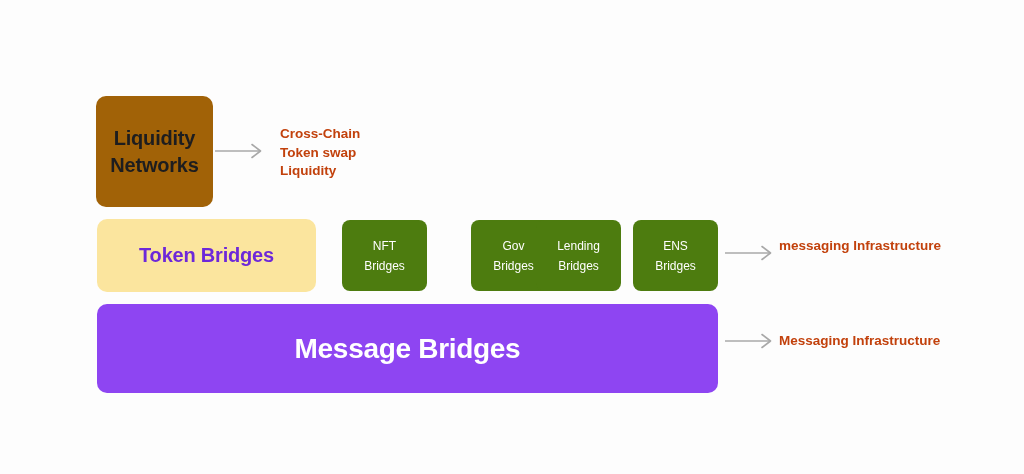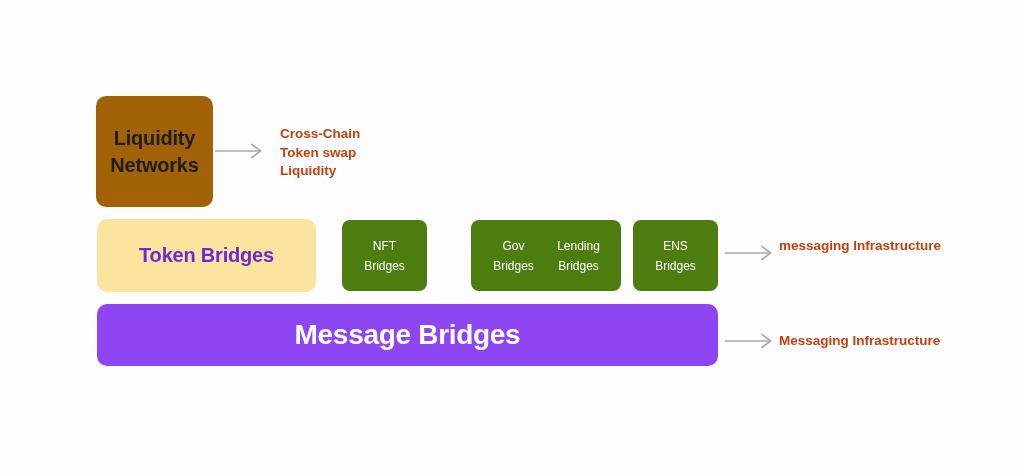--- a/index.html
+++ b/index.html
@@ -56,21 +56,21 @@
     font-size: 12px;
     font-weight: 400;
     line-height: 20px;
   }
   .box-purple-small.pos-0 { left: 342px; }
   .box-purple-small.pos-1 { left: 439px; margin-left: 32px; }
   .box-purple-small.pos-2 { left: 536px; }
   .box-purple-small.pos-3 { left: 633px; justify-content: center; }
   .box-purple-wide {
     left: 97px; top: 304px;
-    width: 621px; height: 62px;
+    width: 621px; height: 89px;
     background: #8e45f2;
     border-radius: 10px;
     color: #ffffff;
     font-size: 28px;
     font-weight: 700;
     letter-spacing: -0.3px;
   }
   .arrow {
     position: absolute;
     width: 54px;

